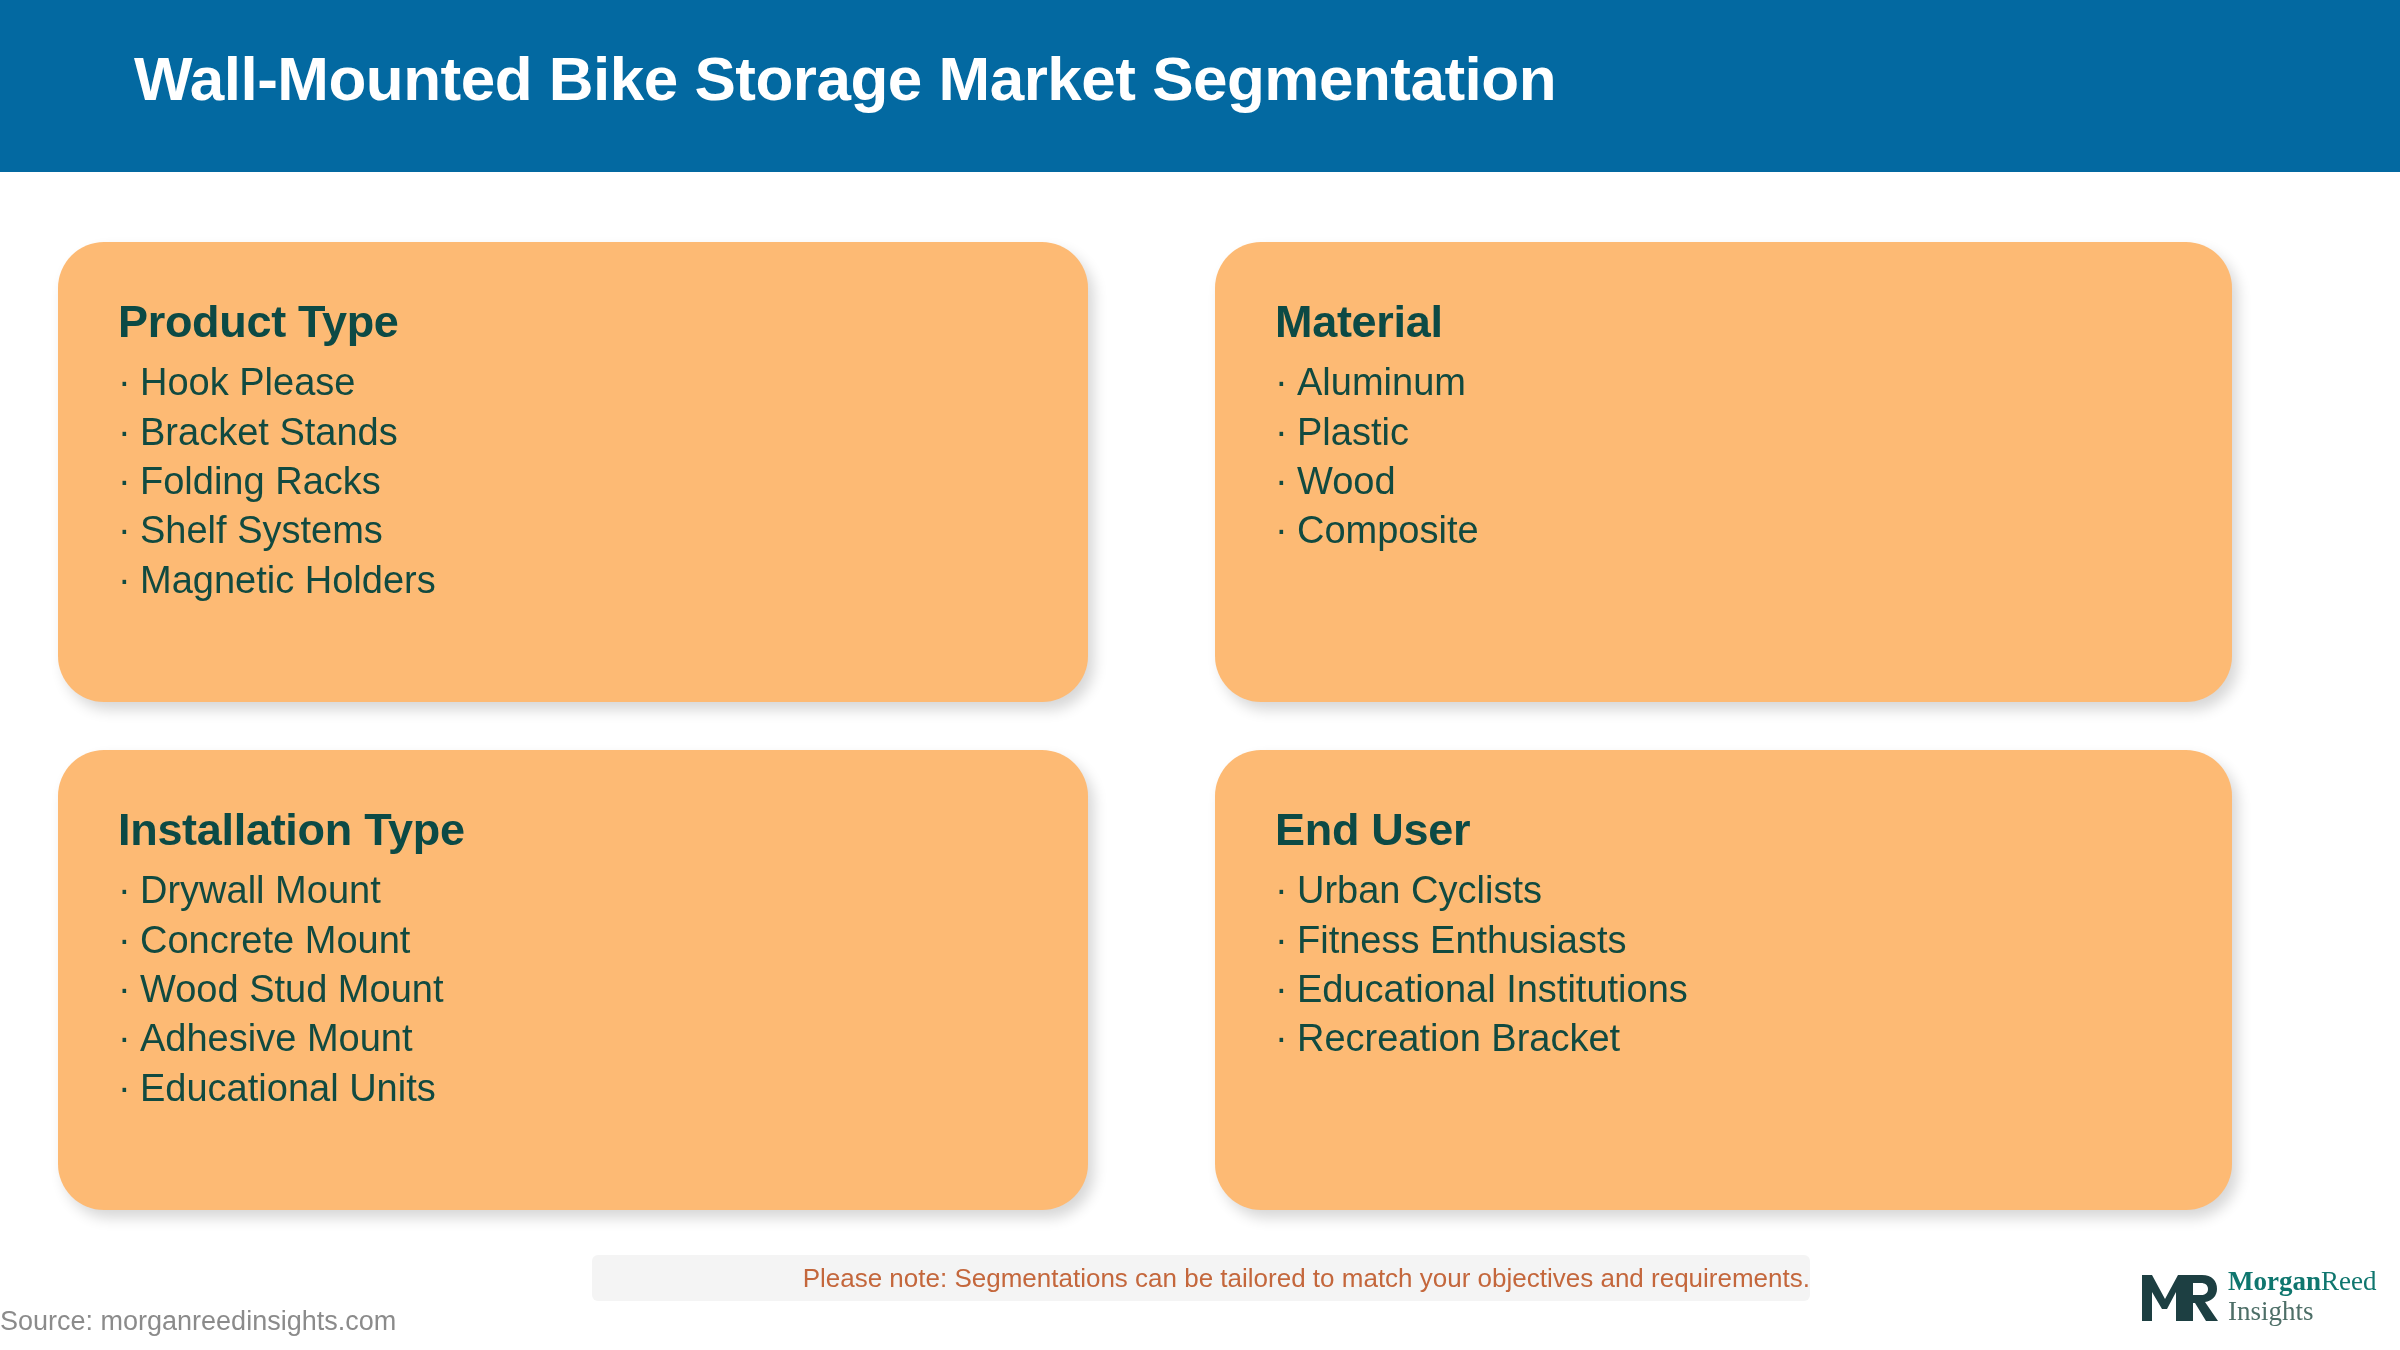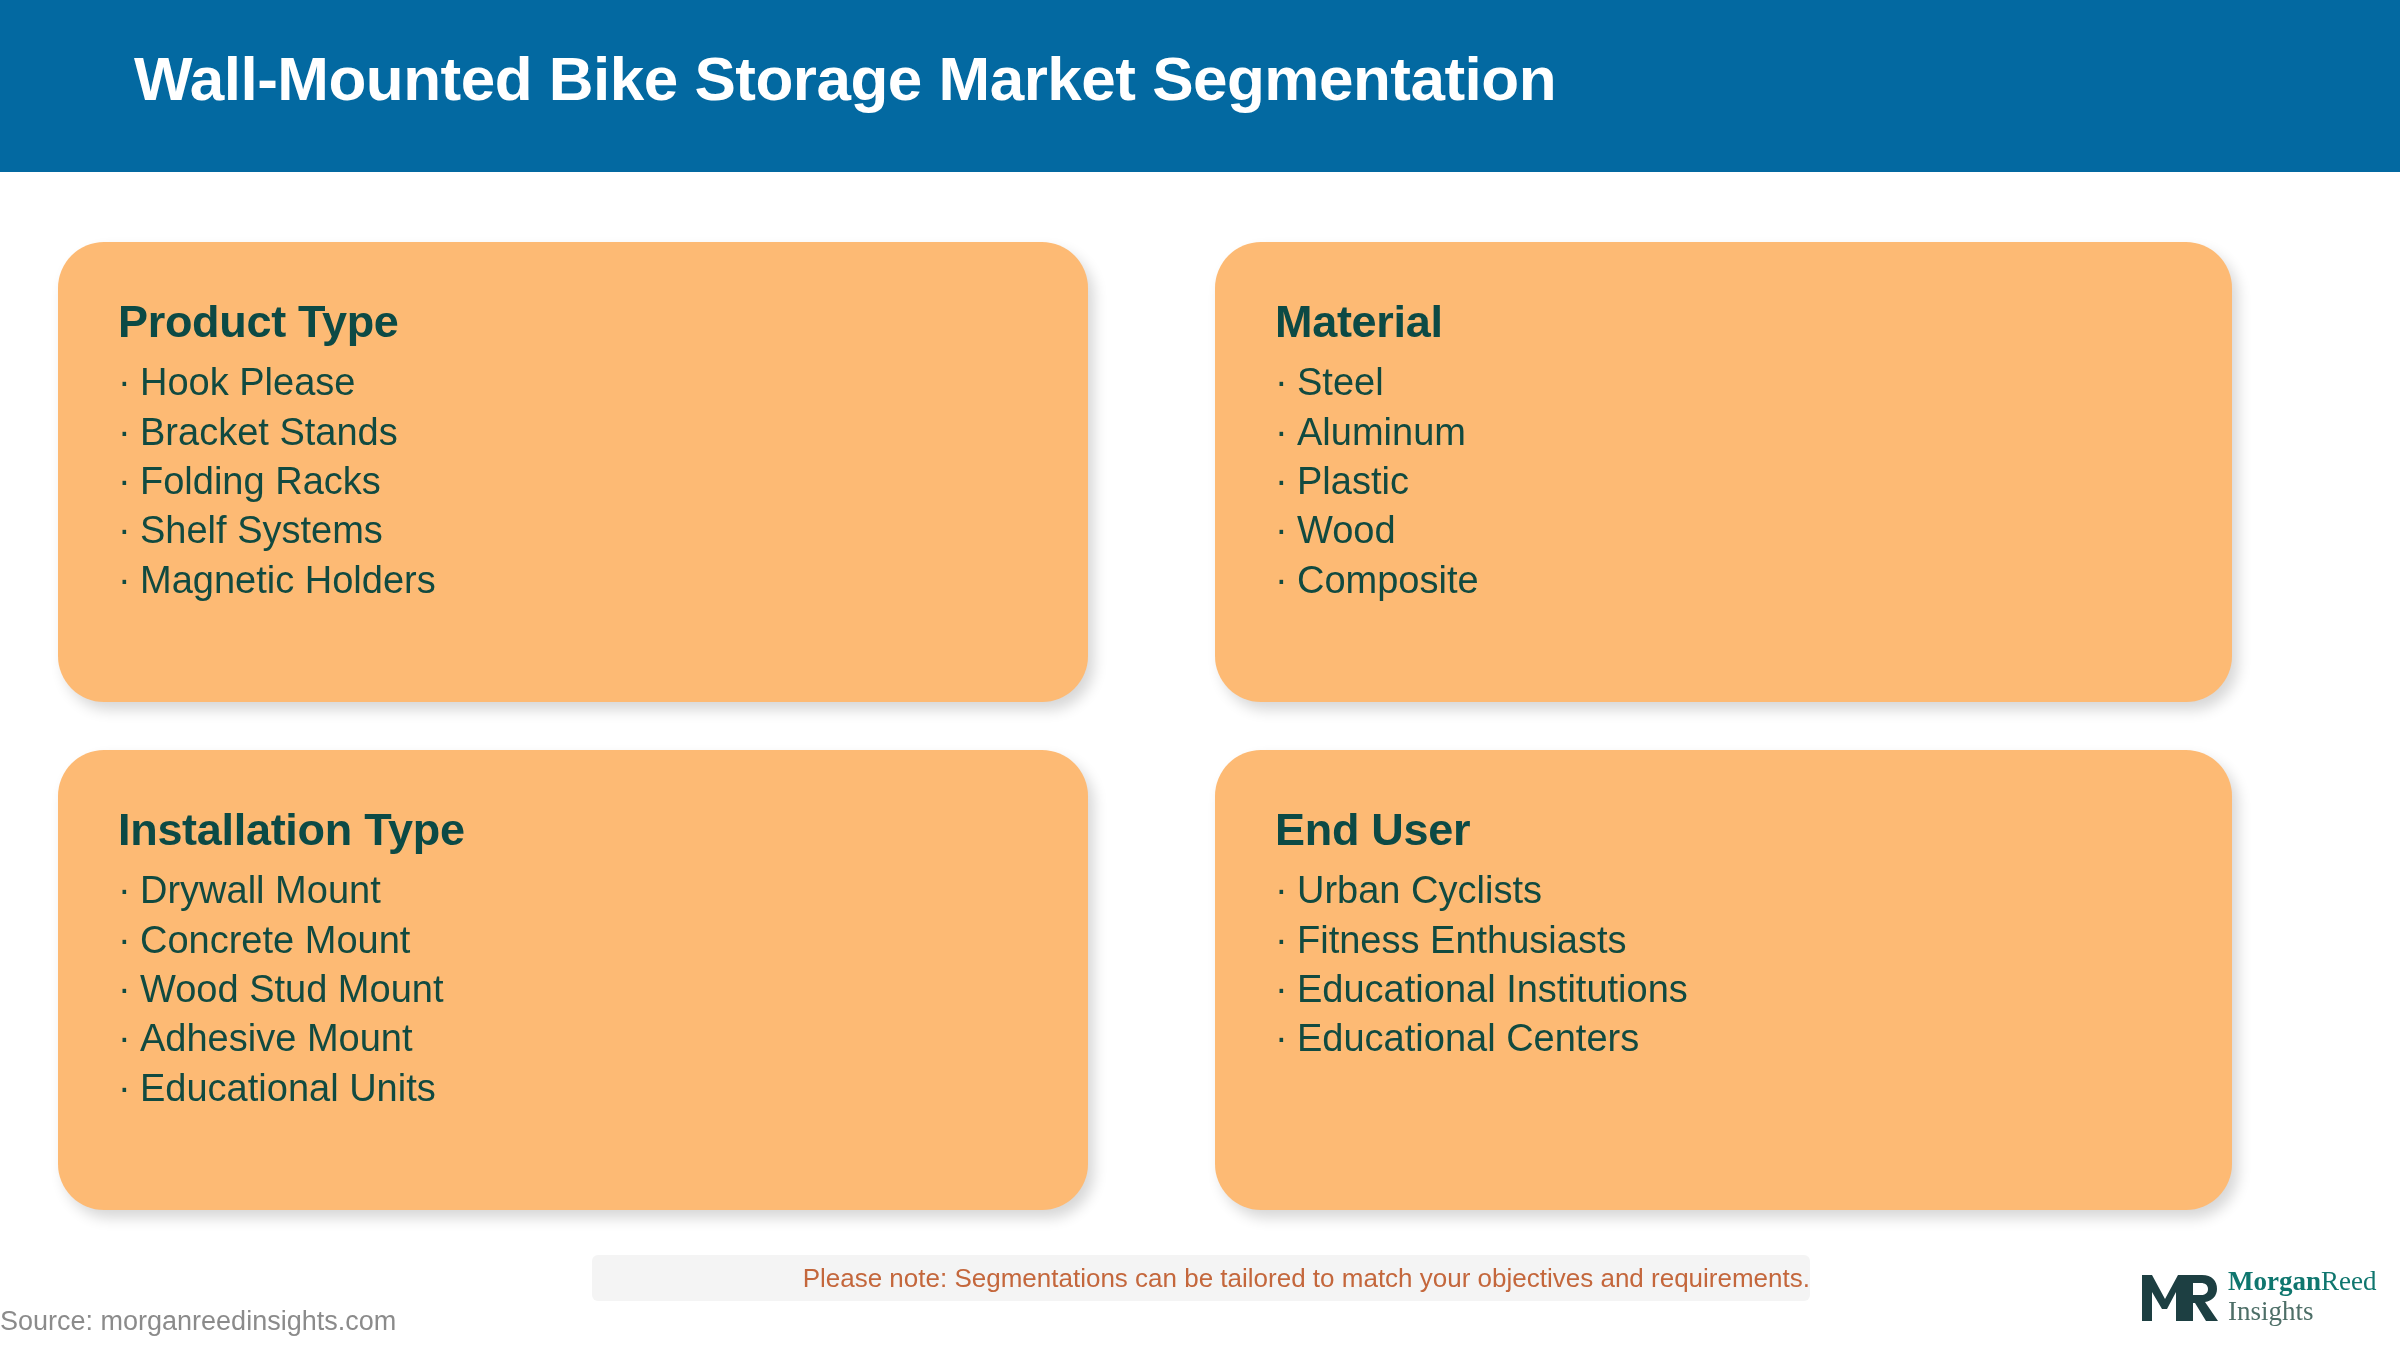--- a/index.html
+++ b/index.html
@@ -164,21 +164,20 @@
       <li><span class="bullet">·</span><span>Bracket Stands</span></li>
       <li><span class="bullet">·</span><span>Folding Racks</span></li>
       <li><span class="bullet">·</span><span>Shelf Systems</span></li>
       <li><span class="bullet">·</span><span>Magnetic Holders</span></li>
     </ul>
   </div>
 
   <div class="card card-tr">
     <div class="card-title">Material</div>
     <ul class="card-list">
-      <li><span class="bullet">·</span><span>Steel</span></li>
       <li><span class="bullet">·</span><span>Aluminum</span></li>
       <li><span class="bullet">·</span><span>Plastic</span></li>
       <li><span class="bullet">·</span><span>Wood</span></li>
       <li><span class="bullet">·</span><span>Composite</span></li>
     </ul>
   </div>
 
   <div class="card card-bl">
     <div class="card-title">Installation Type</div>
     <ul class="card-list">
@@ -189,21 +188,21 @@
       <li><span class="bullet">·</span><span>Educational Units</span></li>
     </ul>
   </div>
 
   <div class="card card-br">
     <div class="card-title">End User</div>
     <ul class="card-list">
       <li><span class="bullet">·</span><span>Urban Cyclists</span></li>
       <li><span class="bullet">·</span><span>Fitness Enthusiasts</span></li>
       <li><span class="bullet">·</span><span>Educational Institutions</span></li>
-      <li><span class="bullet">·</span><span>Educational Centers</span></li>
+      <li><span class="bullet">·</span><span>Recreation Bracket</span></li>
     </ul>
   </div>
 
 </div>
 
 <div class="note-box">
   <span class="note-text">Please note: Segmentations can be tailored to match your objectives and requirements.</span>
 </div>
 
 <div class="source-text">Source: morganreedinsights.com</div>

